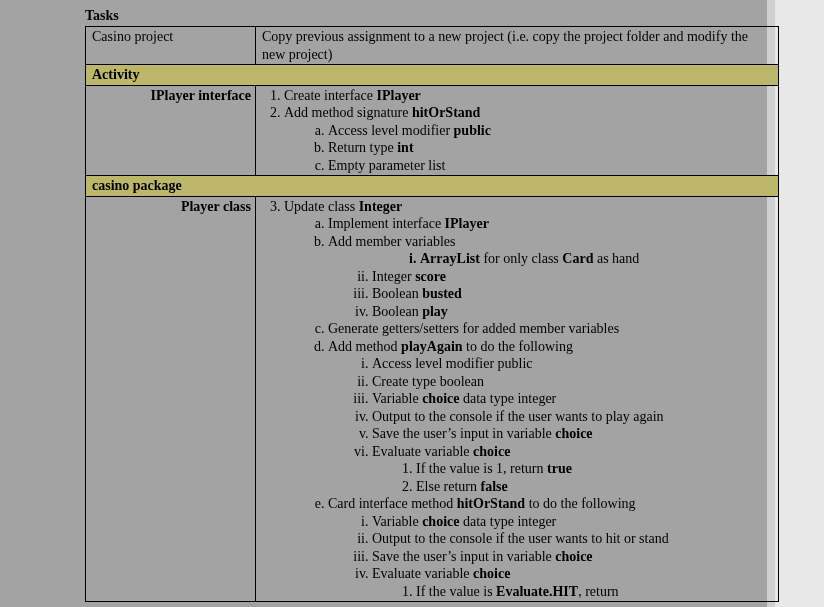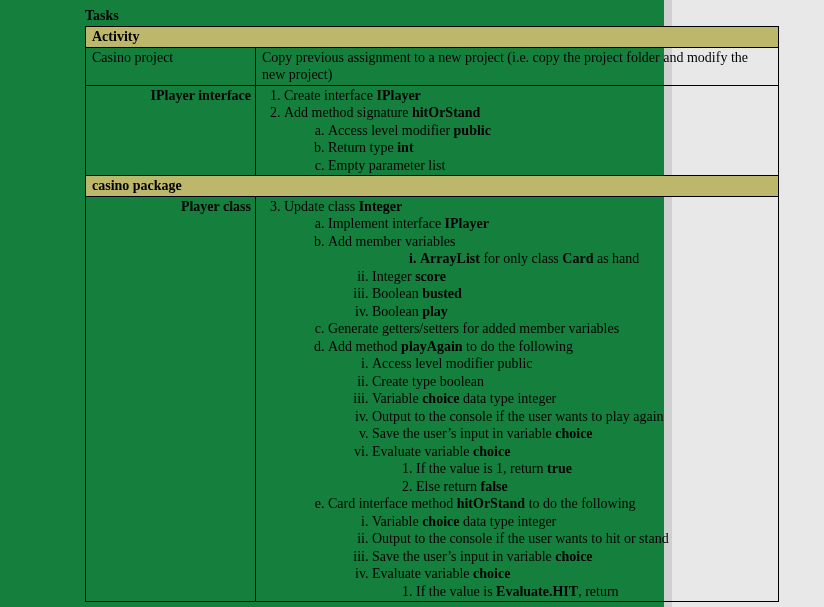--- a/index.html
+++ b/index.html
@@ -4,22 +4,22 @@
 <style>
   body {
     margin: 0;
     padding: 0;
     font-family: "Times New Roman", Times, serif;
     font-size: 14px;
     background: #e8e8e8;
     color: #000;
   }
   .page {
-    width: 672px;
-    background: #15803d;
+    width: 775px;
+    background: #a3a3a3;
     margin: 0;
     padding: 8px 0 0 0;
     border-right: 8px solid #d0d0d0;
     min-height: 607px;
     box-sizing: border-box;
   }
   .tasks-heading {
     font-weight: bold;
     padding: 0 0 2px 85px;
   }
@@ -84,26 +84,26 @@
 <div class="page">
   <div class="tasks-heading">Tasks</div>
 
   <table class="main">
     <colgroup>
       <col class="col-left">
       <col>
     </colgroup>
     <tbody>
         <tr>
-      <td class="hdr" colspan="2">Activity</td>
+      <td class="col-left col-left-top">Casino project</td>
+      <td>Copy previous assignment to a new project (i.e. copy the project folder and modify the new project)</td>
     </tr>
 
     <tr>
-      <td class="col-left col-left-top">Casino project</td>
-      <td>Copy previous assignment to a new project (i.e. copy the project folder and modify the new project)</td>
+      <td class="hdr" colspan="2">Activity</td>
     </tr>
 
     <tr>
       <td class="col-left"><span class="left-label">IPlayer interface</span></td>
       <td>
         <ol class="num">
           <li><span>Create interface </span><b class="kw">IPlayer</b></li>
           <li><span>Add method signature </span><b class="kw">hitOrStand</b>
             <ol class="alpha">
               <li><span>Access level modifier </span><b class="kw">public</b></li>

